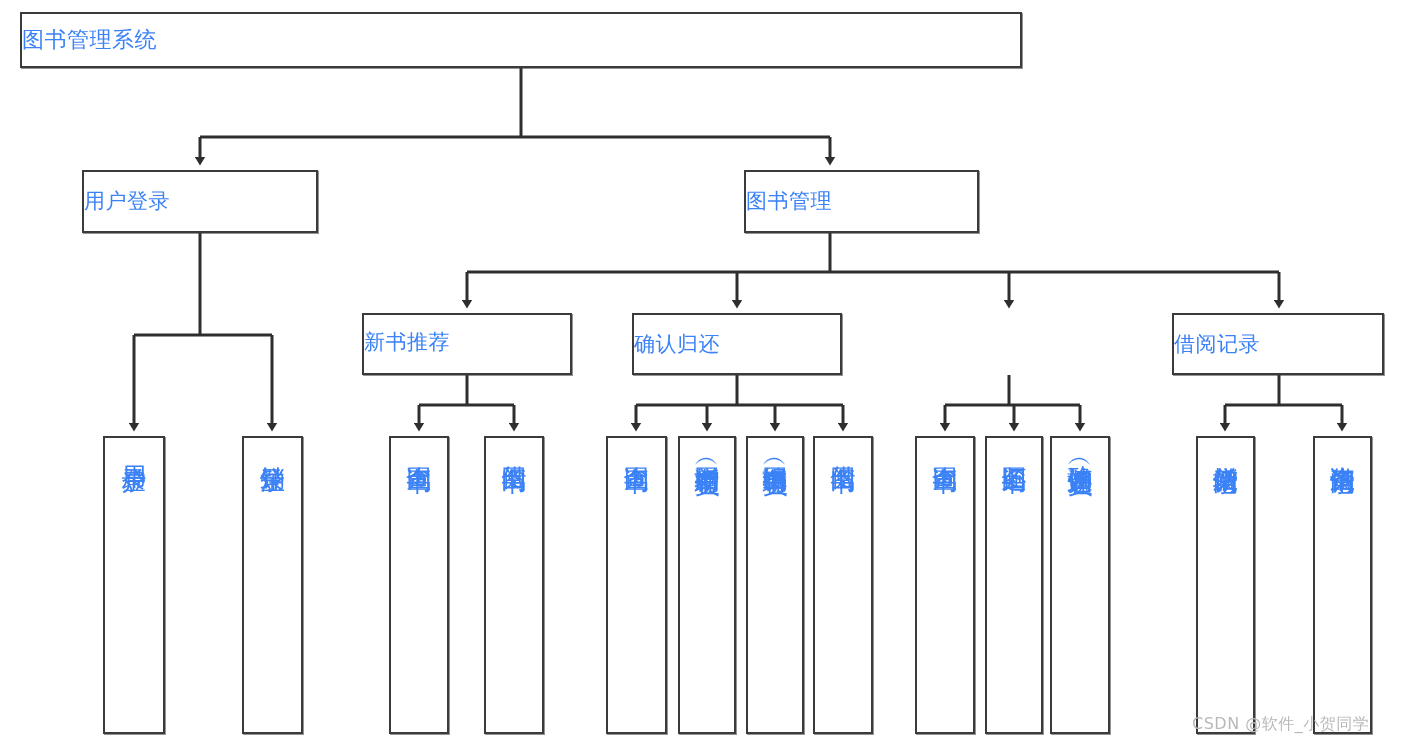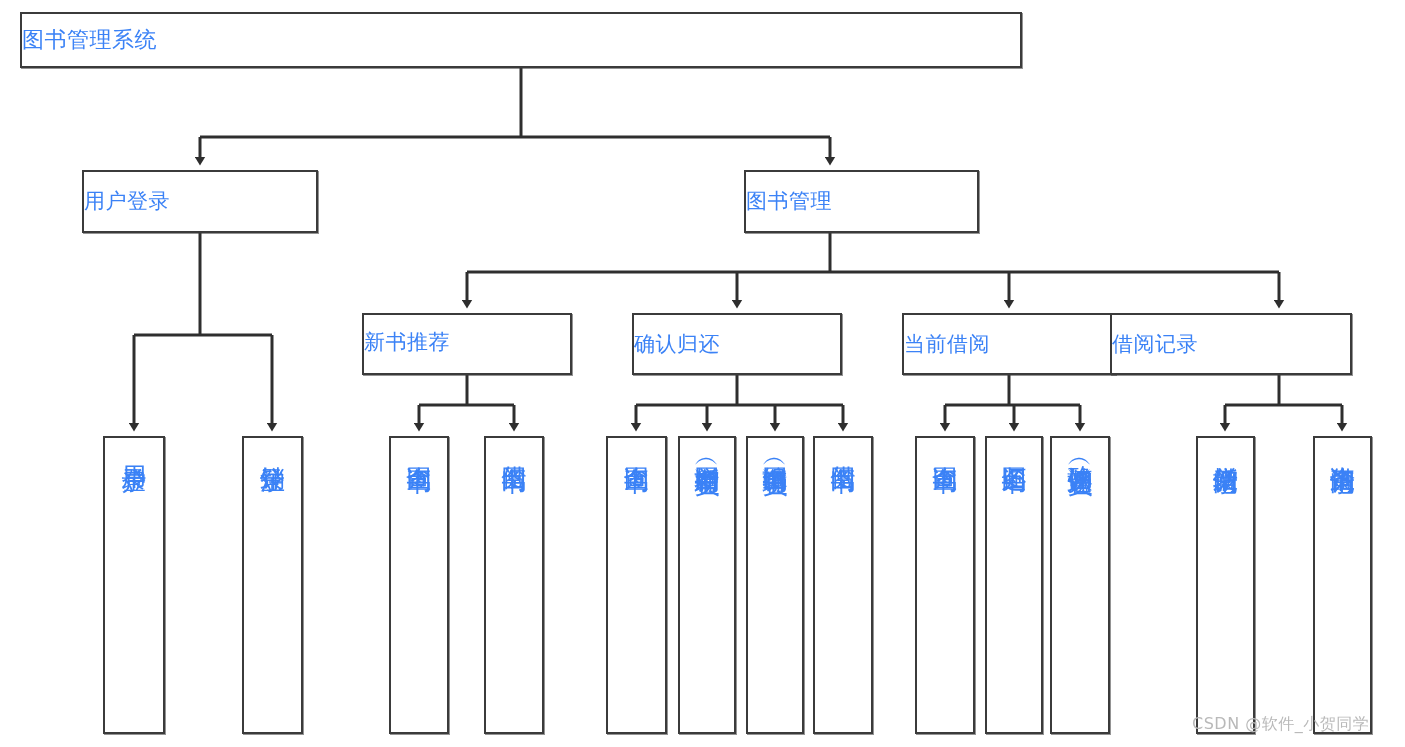--- a/index.html
+++ b/index.html
@@ -134,24 +134,21 @@
   <div class="node horizontal" id="n-l2-1" style="left: 744px; top: 170px; width: 235px; height: 63px;">
     <span class="label">图书管理</span>
   </div>
 
   <div class="node horizontal" id="n-l3-0" style="left: 362px; top: 313px; width: 210px; height: 62px; font-family: Liberation Mono, monospace;">
     <span class="label">新书推荐</span>
   </div>
   <div class="node horizontal" id="n-l3-1" style="left: 632px; top: 313px; width: 210px; height: 62px;">
     <span class="label">确认归还</span>
   </div>
-  <div class="node horizontal" id="n-l3-2" style="left: 902px; top: 313px; width: 214px; height: 62px;">
-    <span class="label">当前借阅</span>
-  </div>
-  <div class="node horizontal" id="n-l3-3" style="left: 1110px; top: 313px; width: 242px; height: 62px;">
+  <div class="node horizontal" id="n-l3-3" style="left: 1172px; top: 313px; width: 212px; height: 62px;">
     <span class="label">借阅记录</span>
   </div>
 
   <div class="node vertical" id="n-leaf-0" style="left: 103px; top: 436px; width: 62px; height: 298px;">
     <span class="label">用户登录</span>
   </div>
   <div class="node vertical" id="n-leaf-1" style="left: 242px; top: 436px; width: 61px; height: 298px;">
     <span class="label">注销登录</span>
   </div>
   <div class="node vertical" id="n-leaf-2" style="left: 389px; top: 436px; width: 60px; height: 298px;">

